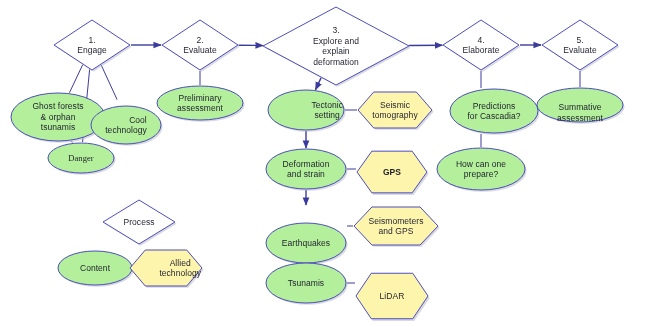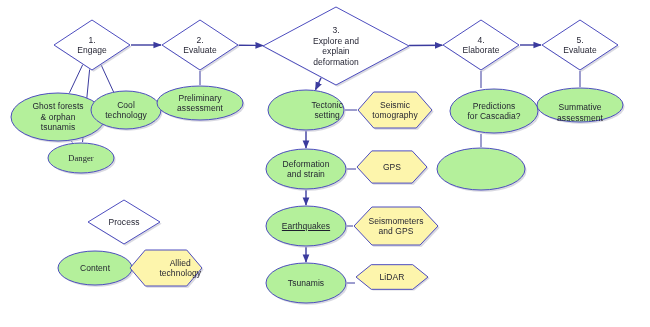--- a/index.html
+++ b/index.html
@@ -117,21 +117,21 @@
         <polygon points="40.6,2.8 78.6,27.8 40.6,52.8 2.6,27.8" fill="#b9b9c9" opacity="0.55" stroke="none"></polygon>
         <polygon points="39,1 77,26 39,51 1,26" fill="#ffffff" stroke="#4d4dbf" stroke-width="1" vector-effect="non-scaling-stroke"></polygon>
       </svg><span class="node-label">5.
 Evaluate</span></div>
     <div class="node" style="left: 10px; top: 92px; width: 96px; height: 50px;"><svg class="shape-svg" viewBox="0 0 96 50" preserveAspectRatio="none">
         <ellipse cx="49.6" cy="26.8" rx="47" ry="24" fill="#b9b9c9" opacity="0.55" stroke="none"></ellipse>
         <ellipse cx="48" cy="25" rx="47" ry="24" fill="#b4f09b" stroke="#4d4dbf" stroke-width="1" vector-effect="non-scaling-stroke"></ellipse>
       </svg><span class="node-label">Ghost forests
 &amp; orphan
 tsunamis</span></div>
-    <div class="node" style="left: 90px; top: 90px; width: 72px; height: 40px;"><svg class="shape-svg" viewBox="0 0 72 40" preserveAspectRatio="none">
+    <div class="node" style="left: 90px; top: 105px; width: 72px; height: 40px; text-align: right;"><svg class="shape-svg" viewBox="0 0 72 40" preserveAspectRatio="none">
         <ellipse cx="37.6" cy="21.8" rx="35" ry="19" fill="#b9b9c9" opacity="0.55" stroke="none"></ellipse>
         <ellipse cx="36" cy="20" rx="35" ry="19" fill="#b4f09b" stroke="#4d4dbf" stroke-width="1" vector-effect="non-scaling-stroke"></ellipse>
       </svg><span class="node-label">Cool
 technology</span></div>
     <div class="node" style="left: 47px; top: 142px; width: 68px; height: 32px; font-family: Liberation Serif, serif;"><svg class="shape-svg" viewBox="0 0 68 32" preserveAspectRatio="none">
         <ellipse cx="35.6" cy="17.8" rx="33" ry="15" fill="#b9b9c9" opacity="0.55" stroke="none"></ellipse>
         <ellipse cx="34" cy="16" rx="33" ry="15" fill="#b4f09b" stroke="#4d4dbf" stroke-width="1" vector-effect="non-scaling-stroke"></ellipse>
       </svg><span class="node-label">Danger</span></div>
     <div class="node" style="left: 156px; top: 85px; width: 88px; height: 36px; justify-content: center;"><svg class="shape-svg" viewBox="0 0 88 36" preserveAspectRatio="none">
         <ellipse cx="45.6" cy="19.8" rx="43" ry="17" fill="#b9b9c9" opacity="0.55" stroke="none"></ellipse>
@@ -141,61 +141,62 @@
     <div class="node" style="left: 267px; top: 89px; width: 78px; height: 42px; justify-content: flex-end;"><svg class="shape-svg" viewBox="0 0 78 42" preserveAspectRatio="none">
         <ellipse cx="40.6" cy="22.8" rx="38" ry="20" fill="#b9b9c9" opacity="0.55" stroke="none"></ellipse>
         <ellipse cx="39" cy="21" rx="38" ry="20" fill="#b4f09b" stroke="#4d4dbf" stroke-width="1" vector-effect="non-scaling-stroke"></ellipse>
       </svg><span class="node-label">Tectonic
 setting</span></div>
     <div class="node" style="left: 265px; top: 148px; width: 82px; height: 42px;"><svg class="shape-svg" viewBox="0 0 82 42" preserveAspectRatio="none">
         <ellipse cx="42.6" cy="22.8" rx="40" ry="20" fill="#b9b9c9" opacity="0.55" stroke="none"></ellipse>
         <ellipse cx="41" cy="21" rx="40" ry="20" fill="#b4f09b" stroke="#4d4dbf" stroke-width="1" vector-effect="non-scaling-stroke"></ellipse>
       </svg><span class="node-label">Deformation
 and strain</span></div>
-    <div class="node" style="left: 265px; top: 205px; width: 82px; height: 42px; text-decoration: underline;"><svg class="shape-svg" viewBox="0 0 82 42" preserveAspectRatio="none">
+    <div class="node" style="left: 265px; top: 222px; width: 82px; height: 42px;"><svg class="shape-svg" viewBox="0 0 82 42" preserveAspectRatio="none">
         <ellipse cx="42.6" cy="22.8" rx="40" ry="20" fill="#b9b9c9" opacity="0.55" stroke="none"></ellipse>
         <ellipse cx="41" cy="21" rx="40" ry="20" fill="#b4f09b" stroke="#4d4dbf" stroke-width="1" vector-effect="non-scaling-stroke"></ellipse>
       </svg><span class="node-label">Earthquakes</span></div>
     <div class="node" style="left: 265px; top: 262px; width: 82px; height: 42px;"><svg class="shape-svg" viewBox="0 0 82 42" preserveAspectRatio="none">
         <ellipse cx="42.6" cy="22.8" rx="40" ry="20" fill="#b9b9c9" opacity="0.55" stroke="none"></ellipse>
         <ellipse cx="41" cy="21" rx="40" ry="20" fill="#b4f09b" stroke="#4d4dbf" stroke-width="1" vector-effect="non-scaling-stroke"></ellipse>
       </svg><span class="node-label">Tsunamis</span></div>
     <div class="node" style="left: 449px; top: 88px; width: 90px; height: 46px;"><svg class="shape-svg" viewBox="0 0 90 46" preserveAspectRatio="none">
         <ellipse cx="46.6" cy="24.8" rx="44" ry="22" fill="#b9b9c9" opacity="0.55" stroke="none"></ellipse>
         <ellipse cx="45" cy="23" rx="44" ry="22" fill="#b4f09b" stroke="#4d4dbf" stroke-width="1" vector-effect="non-scaling-stroke"></ellipse>
       </svg><span class="node-label">Predictions
 for Cascadia?</span></div>
     <div class="node" style="left: 436px; top: 147px; width: 90px; height: 44px;"><svg class="shape-svg" viewBox="0 0 90 44" preserveAspectRatio="none">
         <ellipse cx="46.6" cy="23.8" rx="44" ry="21" fill="#b9b9c9" opacity="0.55" stroke="none"></ellipse>
         <ellipse cx="45" cy="22" rx="44" ry="21" fill="#b4f09b" stroke="#4d4dbf" stroke-width="1" vector-effect="non-scaling-stroke"></ellipse>
-      </svg></div>
+      </svg><span class="node-label">How can one
+prepare?</span></div>
     <div class="node" style="left: 536px; top: 87px; width: 88px; height: 36px; align-items: flex-end;"><svg class="shape-svg" viewBox="0 0 88 36" preserveAspectRatio="none">
         <ellipse cx="45.6" cy="19.8" rx="43" ry="17" fill="#b9b9c9" opacity="0.55" stroke="none"></ellipse>
         <ellipse cx="44" cy="18" rx="43" ry="17" fill="#b4f09b" stroke="#4d4dbf" stroke-width="1" vector-effect="non-scaling-stroke"></ellipse>
       </svg><span class="node-label">Summative
 assessment</span></div>
     <div class="node" style="left: 357px; top: 91px; width: 76px; height: 38px; text-align: center;"><svg class="shape-svg" viewBox="0 0 76 38" preserveAspectRatio="none">
         <polygon points="18.32,2.8 60.88,2.8 76.6,20.8 60.88,38.8 18.32,38.8 2.6,20.8" fill="#b9b9c9" opacity="0.55" stroke="none"></polygon>
         <polygon points="16.72,1 59.28,1 75,19 59.28,37 16.72,37 1,19" fill="#fdf5ac" stroke="#4d4dbf" stroke-width="1" vector-effect="non-scaling-stroke"></polygon>
       </svg><span class="node-label">Seismic
 tomography</span></div>
-    <div class="node" style="left: 356px; top: 150px; width: 72px; height: 34px;"><svg class="shape-svg" viewBox="0 0 72 38" preserveAspectRatio="none">
+    <div class="node" style="left: 356px; top: 150px; width: 72px; height: 44px; font-weight: bold;"><svg class="shape-svg" viewBox="0 0 72 38" preserveAspectRatio="none">
         <polygon points="17.44,2.8 57.76,2.8 72.6,20.8 57.76,38.8 17.44,38.8 2.6,20.8" fill="#b9b9c9" opacity="0.55" stroke="none"></polygon>
         <polygon points="15.84,1 56.16,1 71,19 56.16,37 15.84,37 1,19" fill="#fdf5ac" stroke="#4d4dbf" stroke-width="1" vector-effect="non-scaling-stroke"></polygon>
       </svg><span class="node-label">GPS</span></div>
     <div class="node" style="left: 353px; top: 206px; width: 86px; height: 40px;"><svg class="shape-svg" viewBox="0 0 86 40" preserveAspectRatio="none">
         <polygon points="20.520000000000003,2.8 68.67999999999999,2.8 86.6,21.8 68.67999999999999,40.8 20.520000000000003,40.8 2.6,21.8" fill="#b9b9c9" opacity="0.55" stroke="none"></polygon>
         <polygon points="18.92,1 67.08,1 85,20 67.08,39 18.92,39 1,20" fill="#fdf5ac" stroke="#4d4dbf" stroke-width="1" vector-effect="non-scaling-stroke"></polygon>
       </svg><span class="node-label">Seismometers
 and GPS</span></div>
-    <div class="node" style="left: 355px; top: 264px; width: 74px; height: 26px;"><svg class="shape-svg" viewBox="0 0 74 38" preserveAspectRatio="none">
+    <div class="node" style="left: 355px; top: 272px; width: 74px; height: 48px;"><svg class="shape-svg" viewBox="0 0 74 38" preserveAspectRatio="none">
         <polygon points="17.880000000000003,2.8 59.32,2.8 74.6,20.8 59.32,38.8 17.880000000000003,38.8 2.6,20.8" fill="#b9b9c9" opacity="0.55" stroke="none"></polygon>
         <polygon points="16.28,1 57.72,1 73,19 57.72,37 16.28,37 1,19" fill="#fdf5ac" stroke="#4d4dbf" stroke-width="1" vector-effect="non-scaling-stroke"></polygon>
       </svg><span class="node-label">LiDAR</span></div>
-    <div class="node" style="left: 87px; top: 199px; width: 74px; height: 46px; justify-content: center;"><svg class="shape-svg" viewBox="0 0 74 46" preserveAspectRatio="none">
+    <div class="node" style="left: 102px; top: 199px; width: 74px; height: 46px; justify-content: center;"><svg class="shape-svg" viewBox="0 0 74 46" preserveAspectRatio="none">
         <polygon points="38.6,2.8 74.6,24.8 38.6,46.8 2.6,24.8" fill="#b9b9c9" opacity="0.55" stroke="none"></polygon>
         <polygon points="37,1 73,23 37,45 1,23" fill="#ffffff" stroke="#4d4dbf" stroke-width="1" vector-effect="non-scaling-stroke"></polygon>
       </svg><span class="node-label">Process</span></div>
     <div class="node" style="left: 57px; top: 250px; width: 76px; height: 36px;"><svg class="shape-svg" viewBox="0 0 76 36" preserveAspectRatio="none">
         <ellipse cx="39.6" cy="19.8" rx="37" ry="17" fill="#b9b9c9" opacity="0.55" stroke="none"></ellipse>
         <ellipse cx="38" cy="18" rx="37" ry="17" fill="#b4f09b" stroke="#4d4dbf" stroke-width="1" vector-effect="non-scaling-stroke"></ellipse>
       </svg><span class="node-label">Content</span></div>
     <div class="node" style="left: 129px; top: 249px; width: 74px; height: 38px; justify-content: flex-end;"><svg class="shape-svg" viewBox="0 0 74 38" preserveAspectRatio="none">
         <polygon points="17.880000000000003,2.8 59.32,2.8 74.6,20.8 59.32,38.8 17.880000000000003,38.8 2.6,20.8" fill="#b9b9c9" opacity="0.55" stroke="none"></polygon>
         <polygon points="16.28,1 57.72,1 73,19 57.72,37 16.28,37 1,19" fill="#fdf5ac" stroke="#4d4dbf" stroke-width="1" vector-effect="non-scaling-stroke"></polygon>

